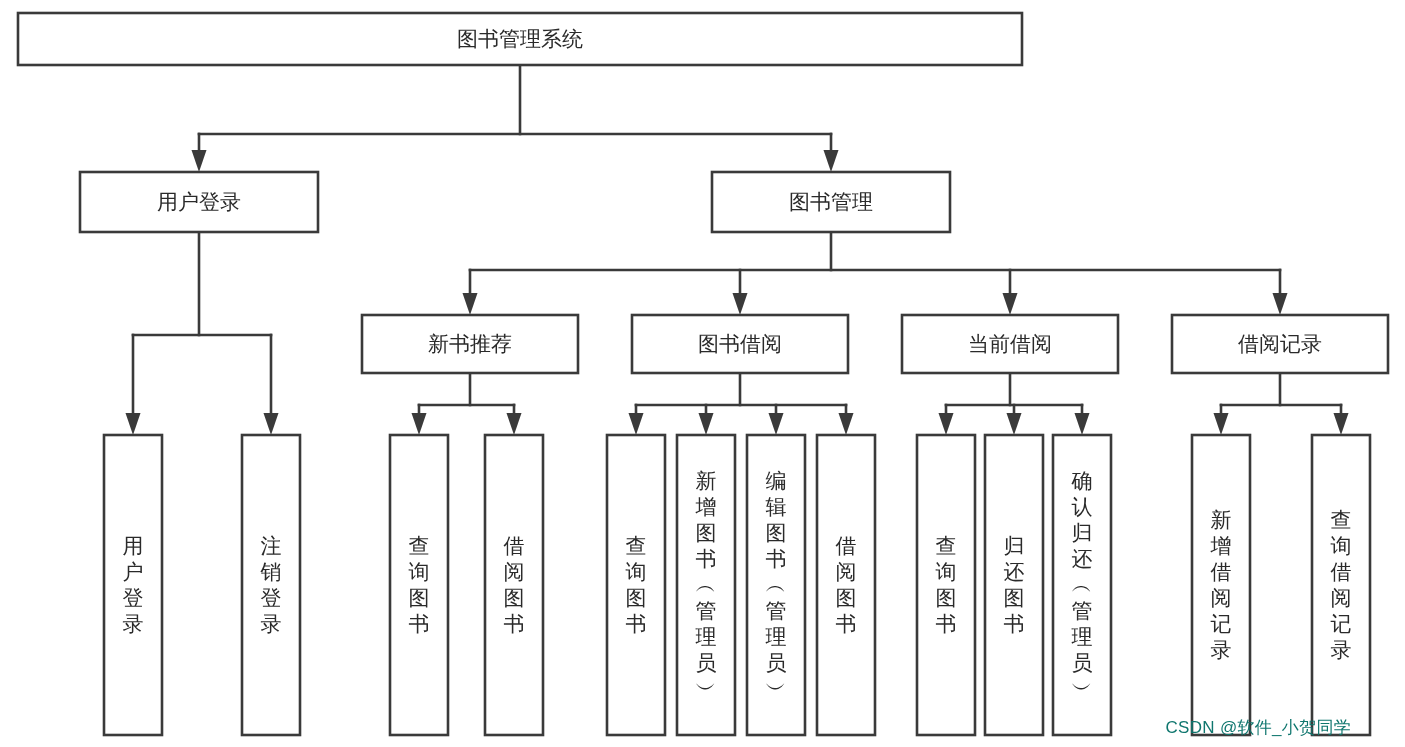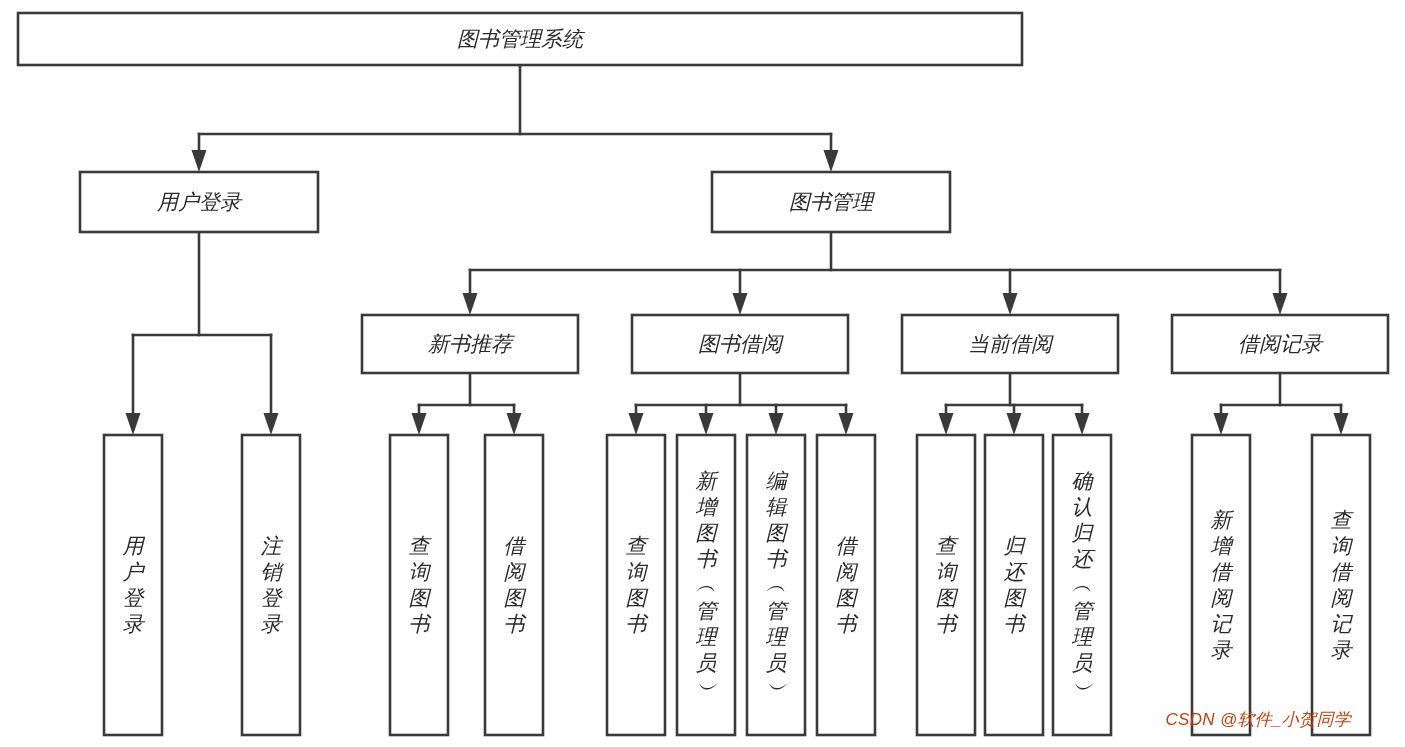--- a/index.html
+++ b/index.html
@@ -12,21 +12,20 @@
     height: 747px;
     position: relative;
     font-family: "Liberation Sans", "DejaVu Sans", sans-serif;
     overflow: hidden;
   }
   #diagram-root {
     position: absolute;
     top: 0; left: 0;
     width: 1359px;
     height: 747px;
-    font-style: italic;
   }
   svg.chart-svg {
     display: block;
     width: 1405px;
     height: 747px;
   }
   .node-box {
     fill: #ffffff;
     stroke: #3a3a3a;
     stroke-width: 2.6;
@@ -50,22 +49,22 @@
   }
   .node-label-vert {
     fill: #2a2a2a;
     font-family: "Liberation Sans", "DejaVu Sans", sans-serif;
     font-size: 21px;
     text-anchor: middle;
   }
   .watermark-text {
     position: absolute;
     right: 8px;
-    bottom: 16px;
-    color: #c2410c;
+    bottom: 8px;
+    color: #0f766e;
     font-size: 17px;
     font-family: "Liberation Sans", "DejaVu Sans", sans-serif;
     white-space: nowrap;
     letter-spacing: 0.3px;
     user-select: none;
   }
 </style>
 </head>
 <body>
 

